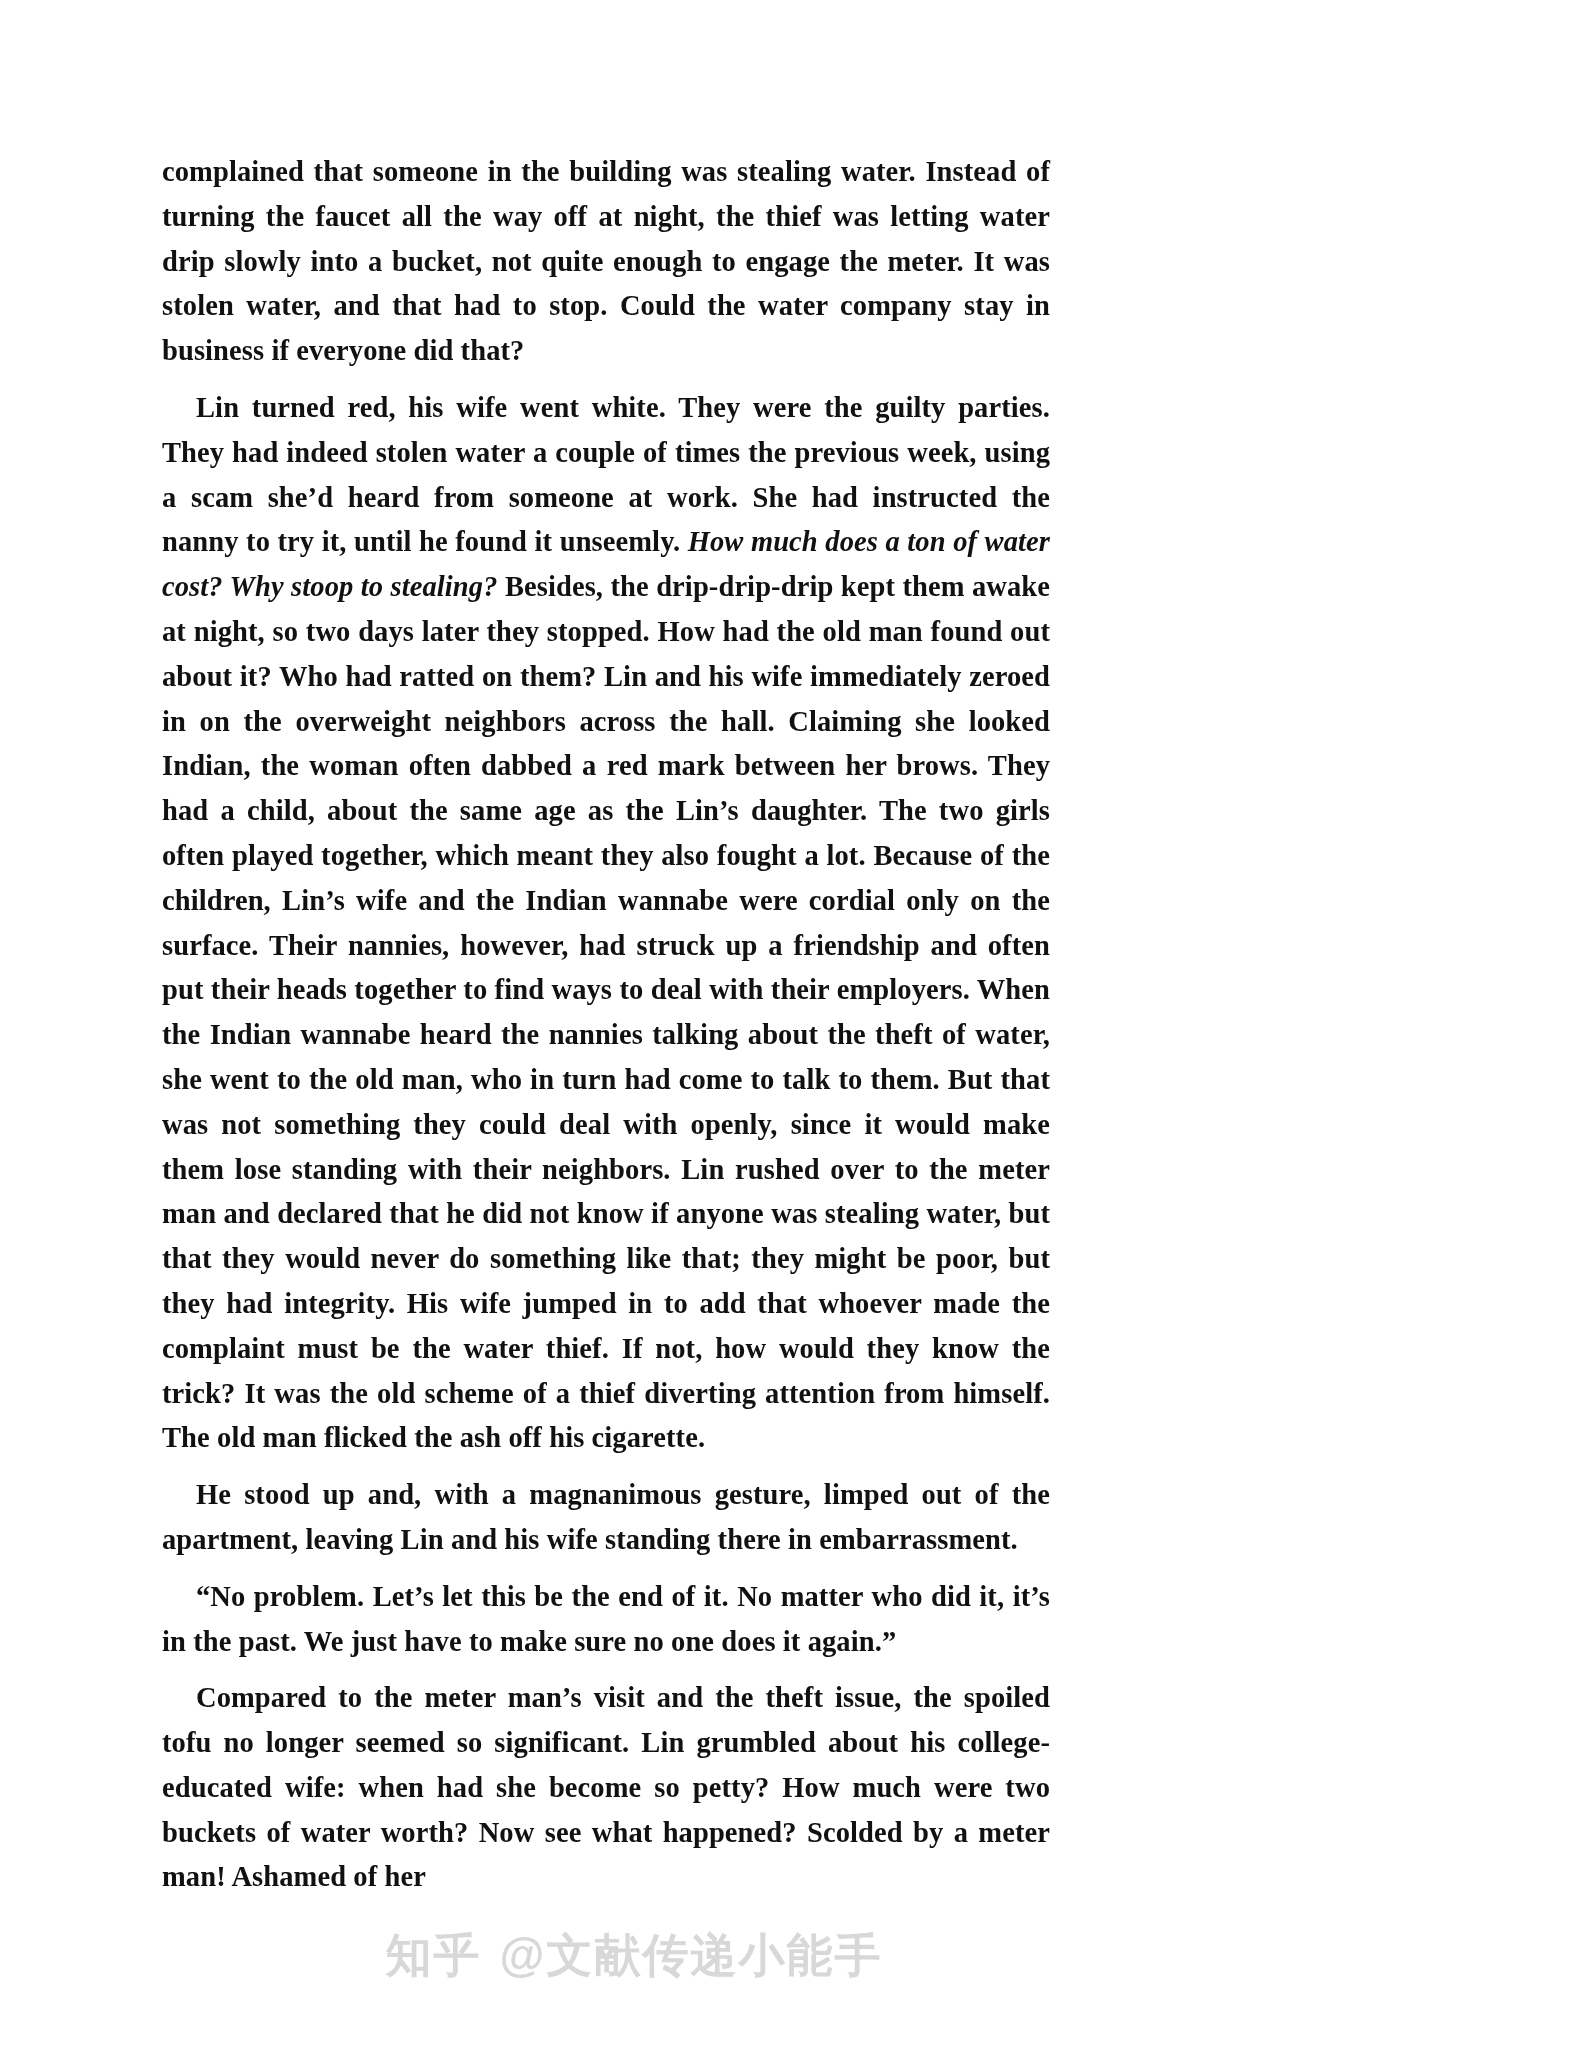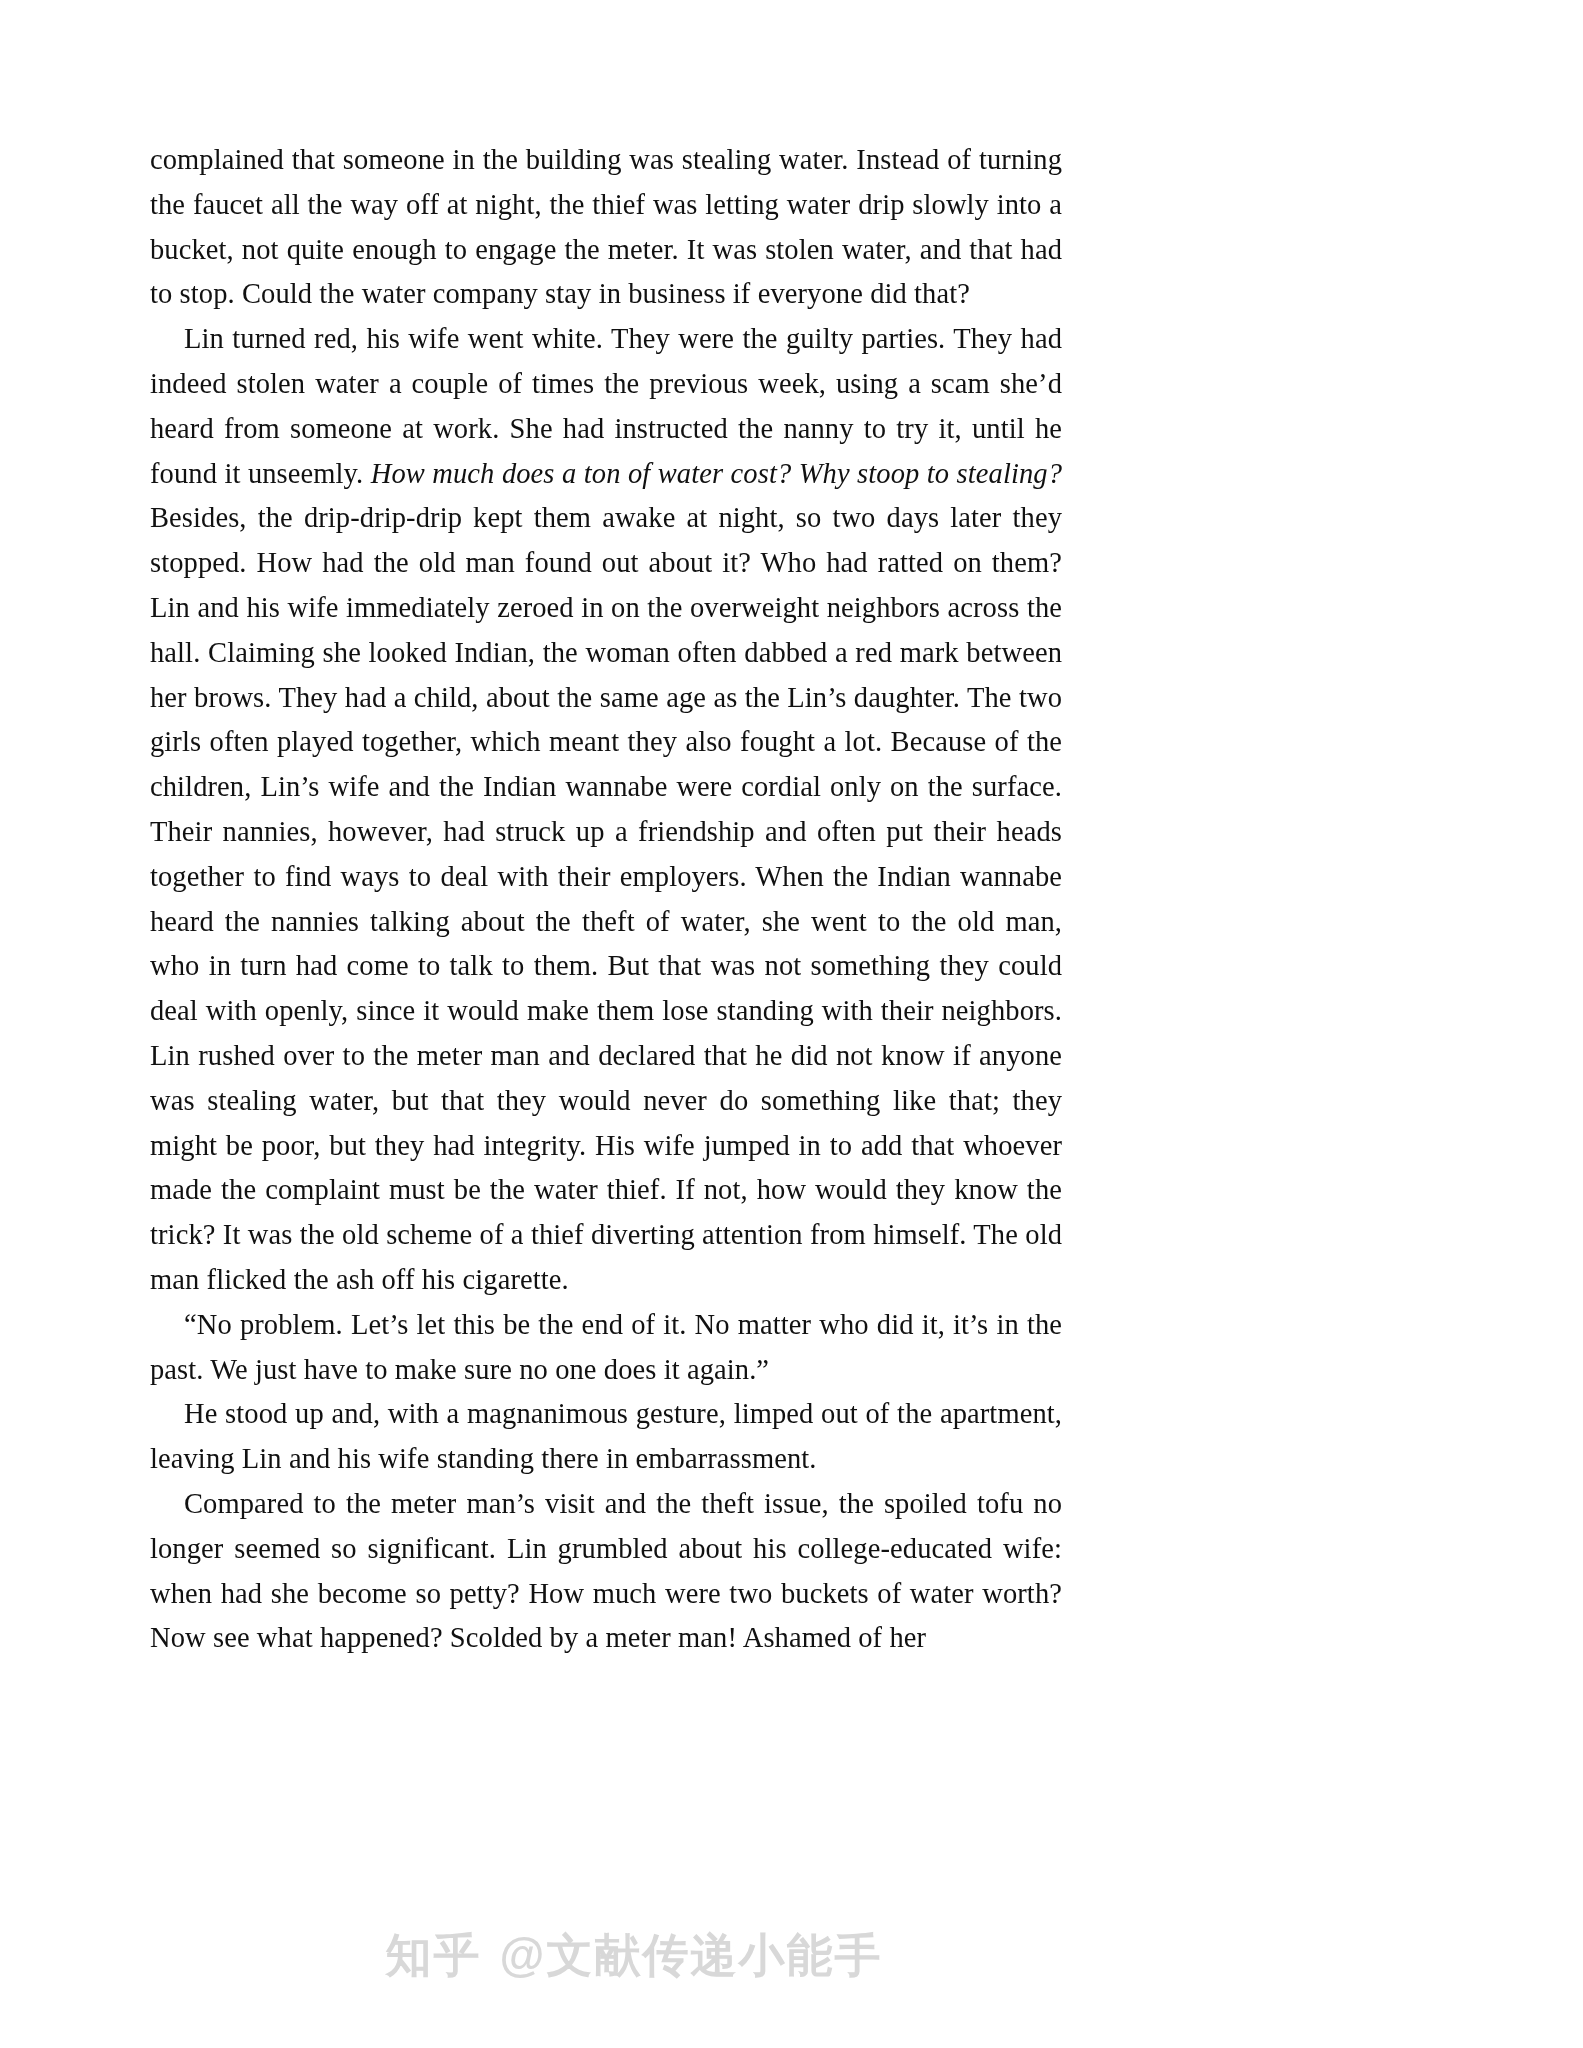--- a/index.html
+++ b/index.html
@@ -18,30 +18,31 @@
   }
 
   .text-column {
     position: absolute;
     left: 150px;
     top: 138px;
     width: 912px;
   }
 
   .para {
-    margin: 0;
+    margin: 12px;
     font-family: "Liberation Serif", "DejaVu Serif", serif;
     font-size: 28.5px;
     line-height: 44.8px;
     color: #111111;
     text-align: justify;
     text-justify: inter-word;
     hyphens: none;
     -webkit-hyphens: none;
     letter-spacing: 0.1px;
+    font-weight: bold;
   }
 
   .para.indent {
     text-indent: 34px;
   }
 
   .para em {
     font-style: italic;
   }
 
@@ -65,22 +66,22 @@
   }
 </style>
 </head>
 <body>
 
 <div class="page" style="background: rgb(255, 255, 255);">
 
   <div class="text-column">
     <p class="para" id="para-1" style="color: rgb(17, 17, 17);">complained that someone in the building was stealing water. Instead of turning the faucet all the way off at night, the thief was letting water drip slowly into a bucket, not quite enough to engage the meter. It was stolen water, and that had to stop. Could the water company stay in business if everyone did that?</p>
     <p class="para indent" id="para-2" style="color: rgb(17, 17, 17);">Lin turned red, his wife went white. They were the guilty parties. They had indeed stolen water a couple of times the previous week, using a scam she’d heard from someone at work. She had instructed the nanny to try it, until he found it unseemly. <em>How much does a ton of water cost? Why stoop to stealing?</em> Besides, the drip-drip-drip kept them awake at night, so two days later they stopped. How had the old man found out about it? Who had ratted on them? Lin and his wife immediately zeroed in on the overweight neighbors across the hall. Claiming she looked Indian, the woman often dabbed a red mark between her brows. They had a child, about the same age as the Lin’s daughter. The two girls often played together, which meant they also fought a lot. Because of the children, Lin’s wife and the Indian wannabe were cordial only on the surface. Their nannies, however, had struck up a friendship and often put their heads together to find ways to deal with their employers. When the Indian wannabe heard the nannies talking about the theft of water, she went to the old man, who in turn had come to talk to them. But that was not something they could deal with openly, since it would make them lose standing with their neighbors. Lin rushed over to the meter man and declared that he did not know if anyone was stealing water, but that they would never do something like that; they might be poor, but they had integrity. His wife jumped in to add that whoever made the complaint must be the water thief. If not, how would they know the trick? It was the old scheme of a thief diverting attention from himself. The old man flicked the ash off his cigarette.</p>
+    <p class="para indent" id="para-4" style="color: rgb(17, 17, 17);">He stood up and, with a magnanimous gesture, limped out of the apartment, leaving Lin and his wife standing there in embarrassment.</p>
     <p class="para indent" id="para-3" style="color: rgb(17, 17, 17);">“No problem. Let’s let this be the end of it. No matter who did it, it’s in the past. We just have to make sure no one does it again.”</p>
-    <p class="para indent" id="para-4" style="color: rgb(17, 17, 17);">He stood up and, with a magnanimous gesture, limped out of the apartment, leaving Lin and his wife standing there in embarrassment.</p>
     <p class="para indent" id="para-5" style="color: rgb(17, 17, 17);">Compared to the meter man’s visit and the theft issue, the spoiled tofu no longer seemed so significant. Lin grumbled about his college-educated wife: when had she become so petty? How much were two buckets of water worth? Now see what happened? Scolded by a meter man! Ashamed of her</p>
   </div>
 
   <div class="watermark" style="color: rgb(216, 216, 216);">
     <span class="wm-logo">知乎</span><span>@文献传递小能手</span>
   </div>
 
 </div>
 
 </body></html>

